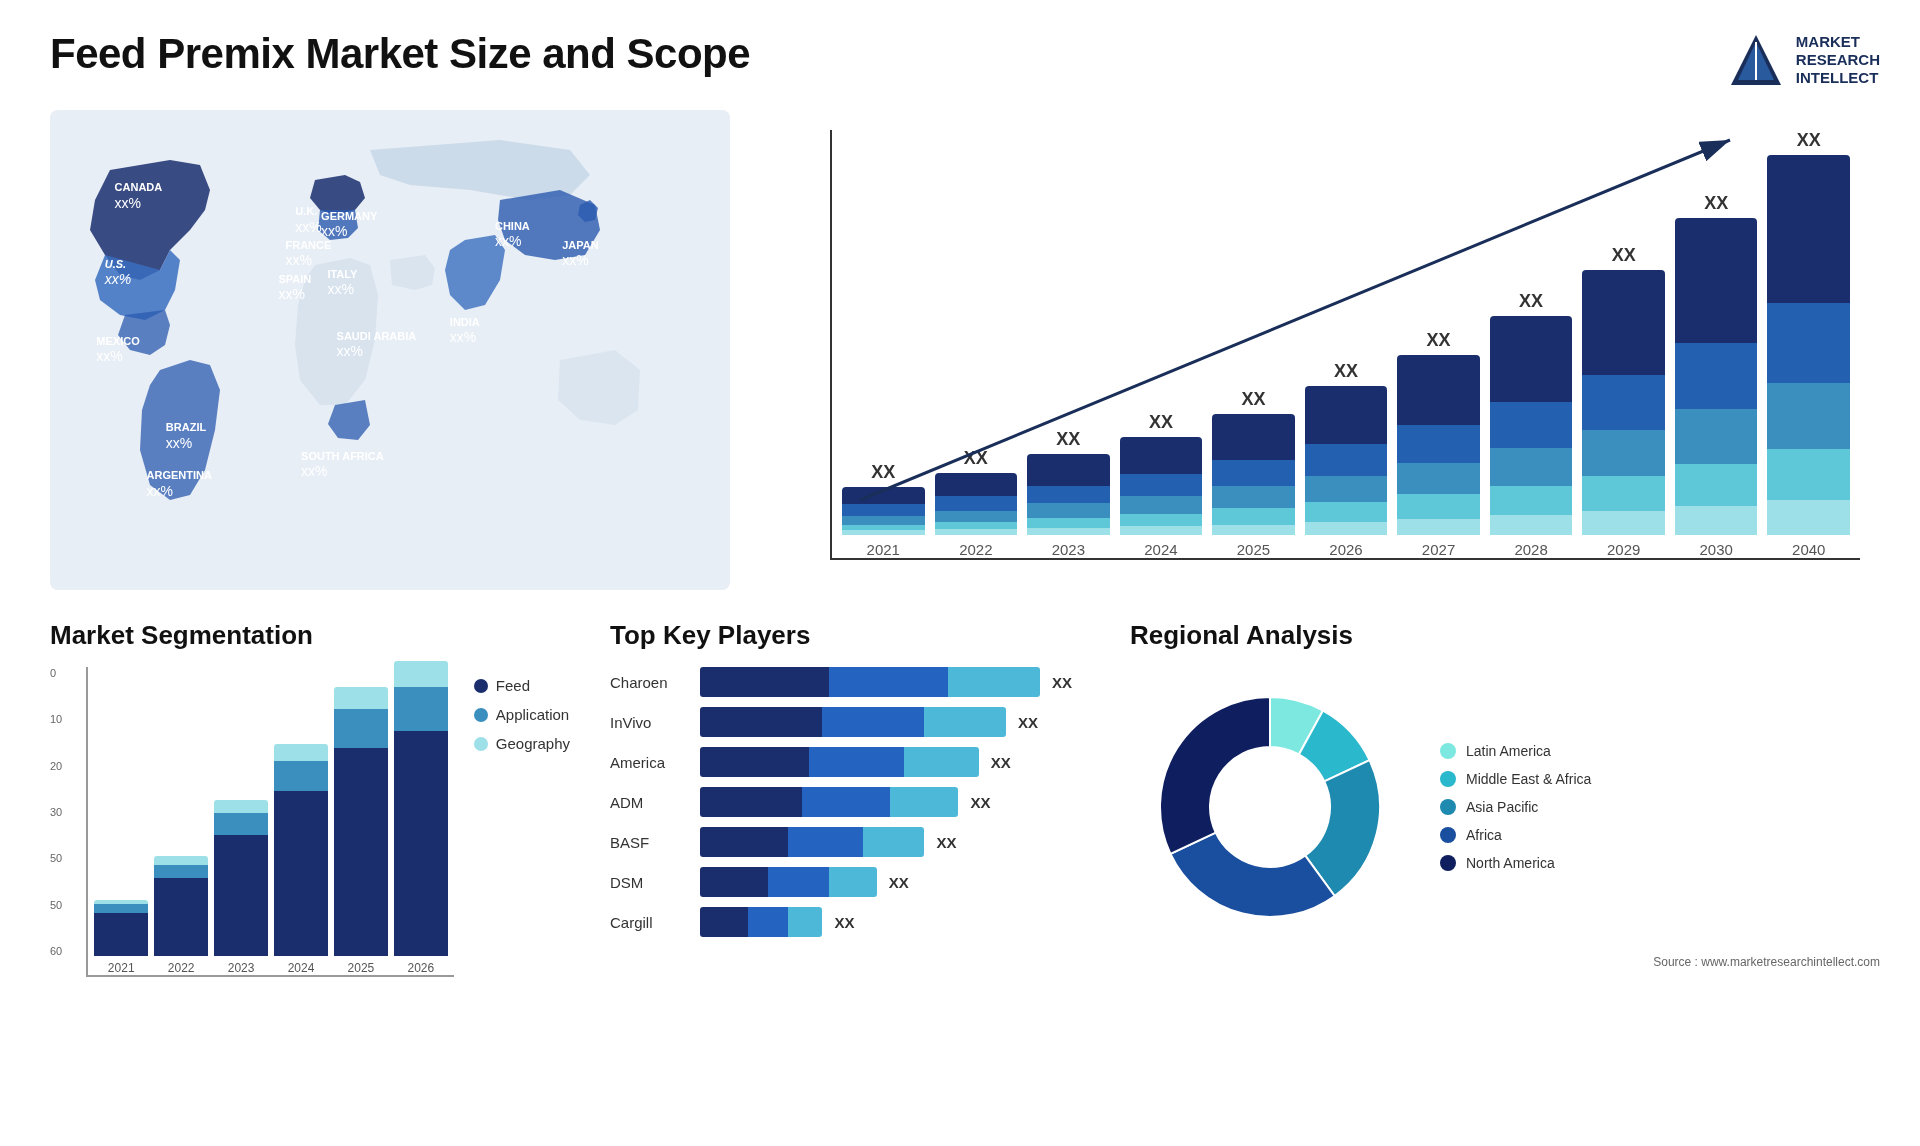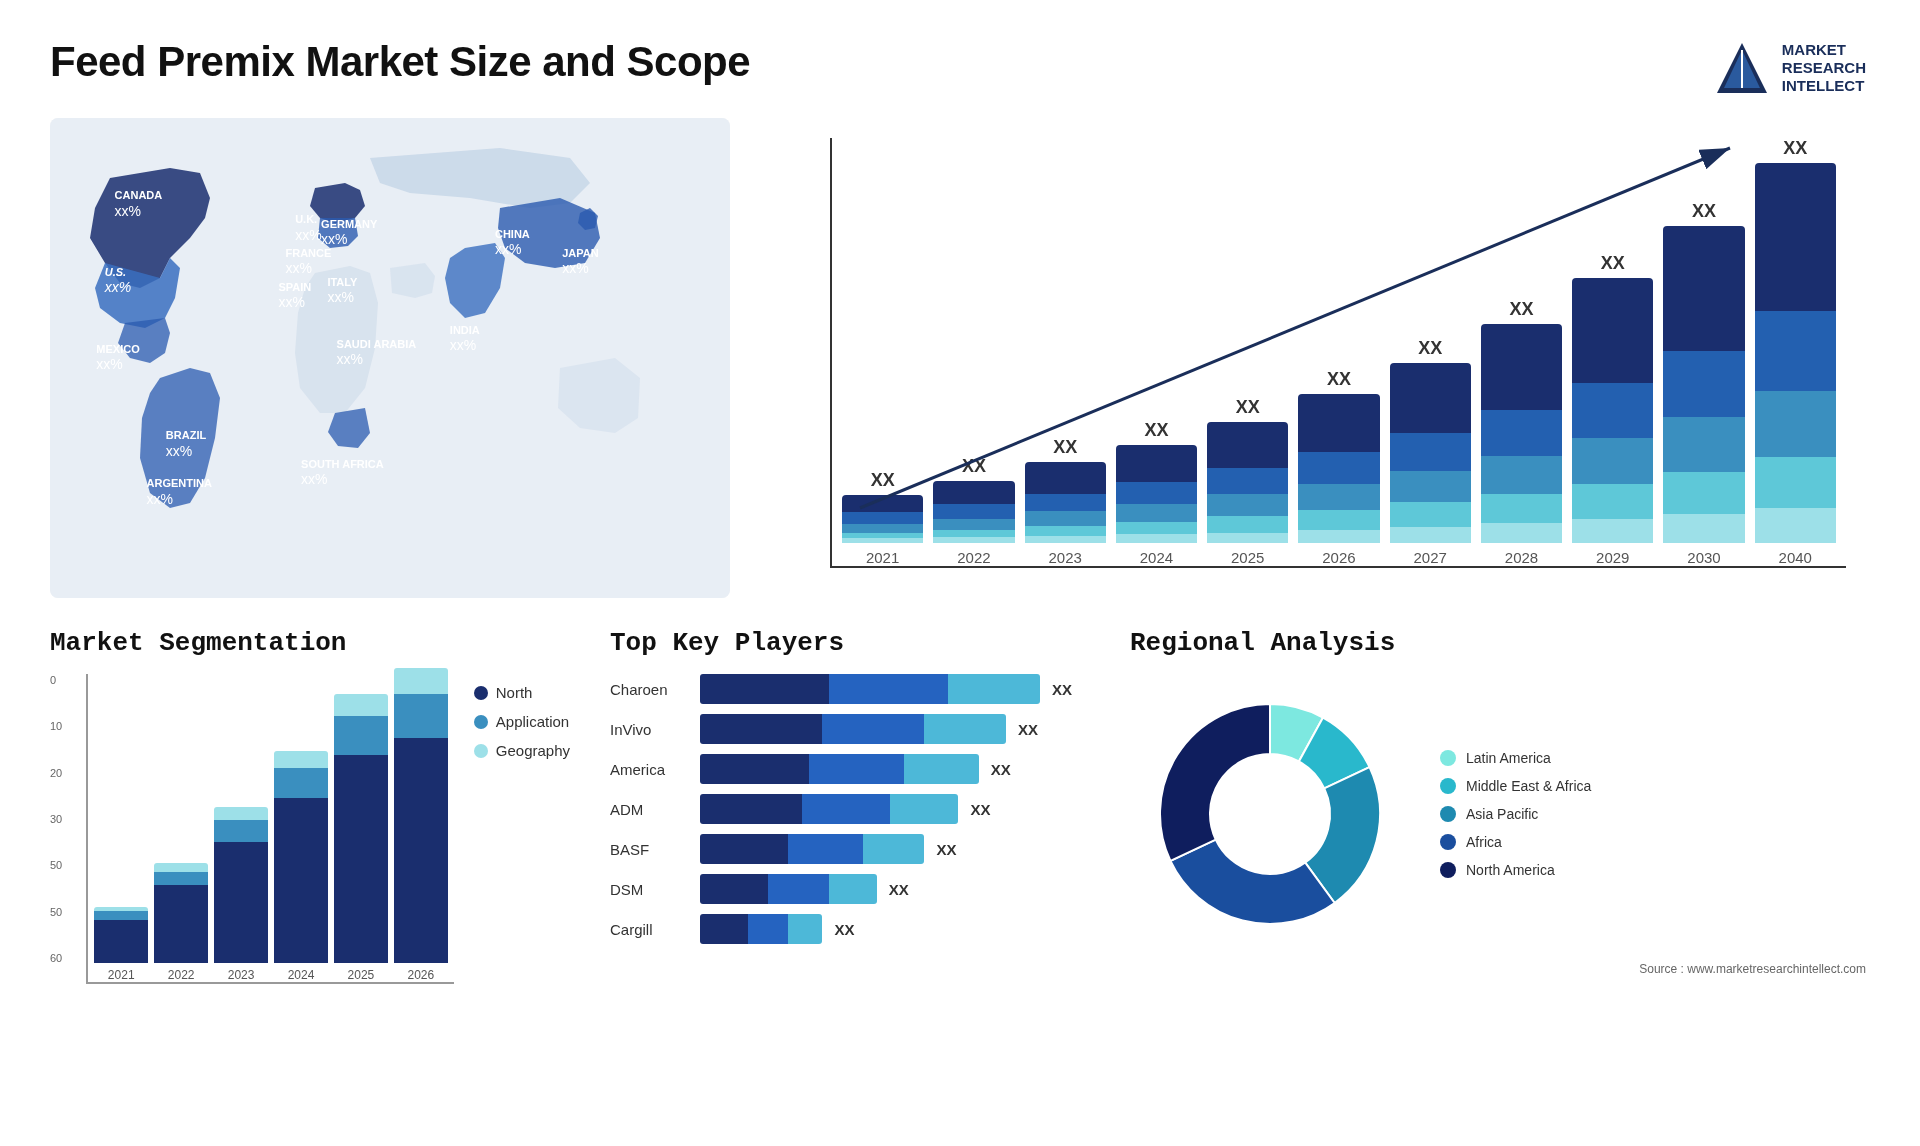--- a/index.html
+++ b/index.html
@@ -6,23 +6,22 @@
     body {
       font-family: 'Arial', sans-serif;
       background: #fff;
       width: 1920px;
       min-height: 1146px;
       overflow-x: hidden;
       color: #222;
     }
 
     .page-wrapper {
-      padding: 30px 54px 30px 50px;
+      padding: 30px 40px 30px 50px;
       width: 1920px;
-      margin-top: 8px;
     }
 
     
     .header {
       display: flex;
       justify-content: space-between;
       align-items: flex-start;
       margin-bottom: 20px;
     }
     .page-title {
@@ -118,21 +117,20 @@
 
     
     .segmentation-section {
       flex: 0 0 520px;
     }
     .section-title {
       font-size: 26px;
       font-weight: 700;
       color: #111;
       margin-bottom: 16px;
-      font-family: Liberation Mono, monospace;
     }
     .seg-chart-area {
       display: flex;
       gap: 20px;
       align-items: flex-start;
     }
     .seg-bar-chart {
       flex: 1;
       height: 310px;
       border-left: 2px solid #999;
@@ -558,21 +556,21 @@
                 <div style="height: 26px; background: rgb(157, 224, 232); width: 100%; border-radius: 3px 3px 0px 0px;"></div>
                 <div style="height: 43.3333px; background: rgb(58, 143, 191); width: 100%;"></div>
                 <div style="height: 225.333px; background: rgb(26, 46, 110); width: 100%;"></div>
               </div>
               <div class="seg-year">2026</div>
             </div>
           </div>
         <div class="seg-legend" id="seg-legend">
             <div class="legend-item">
               <div class="legend-dot" style="background: rgb(26, 46, 110);"></div>
-              <span>North</span>
+              <span>Feed</span>
             </div>
             <div class="legend-item">
               <div class="legend-dot" style="background: rgb(58, 143, 191);"></div>
               <span>Application</span>
             </div>
             <div class="legend-item">
               <div class="legend-dot" style="background: rgb(157, 224, 232);"></div>
               <span>Geography</span>
             </div>
           </div>

